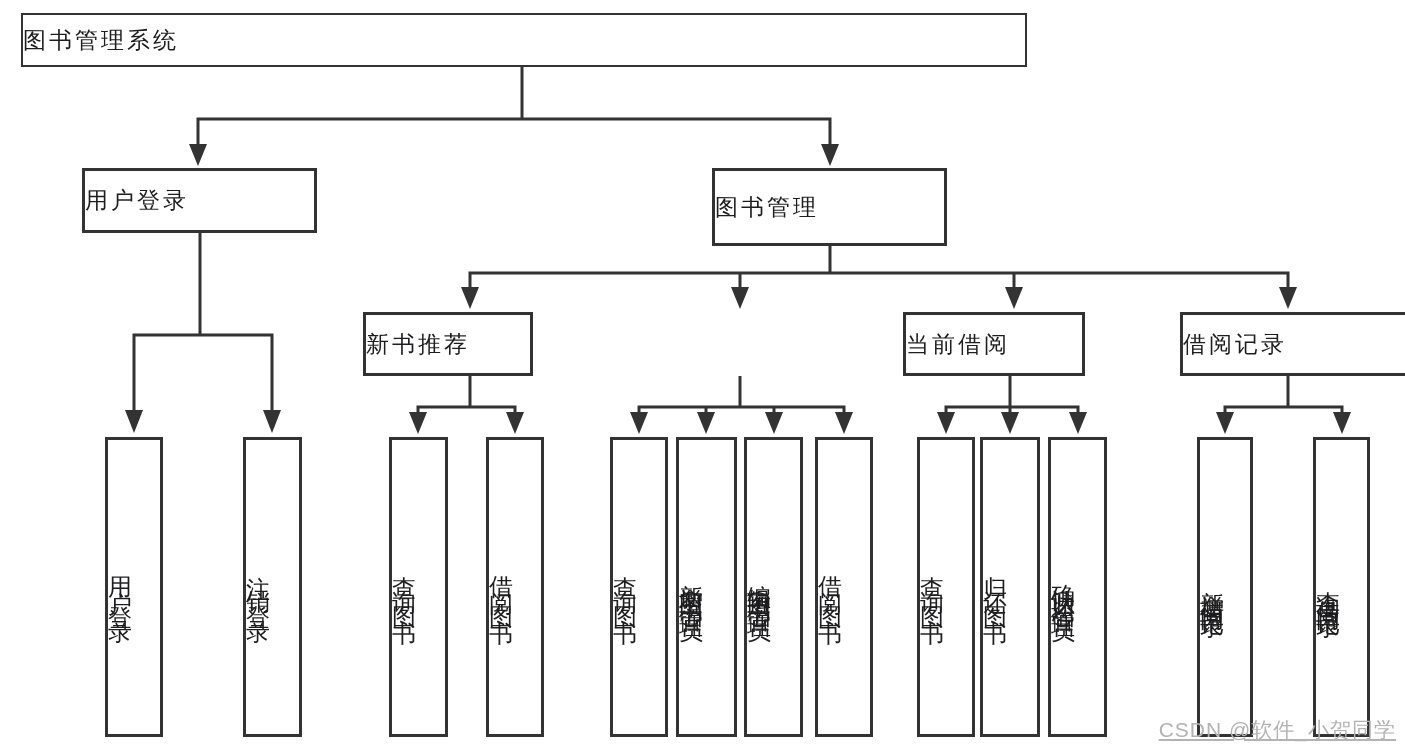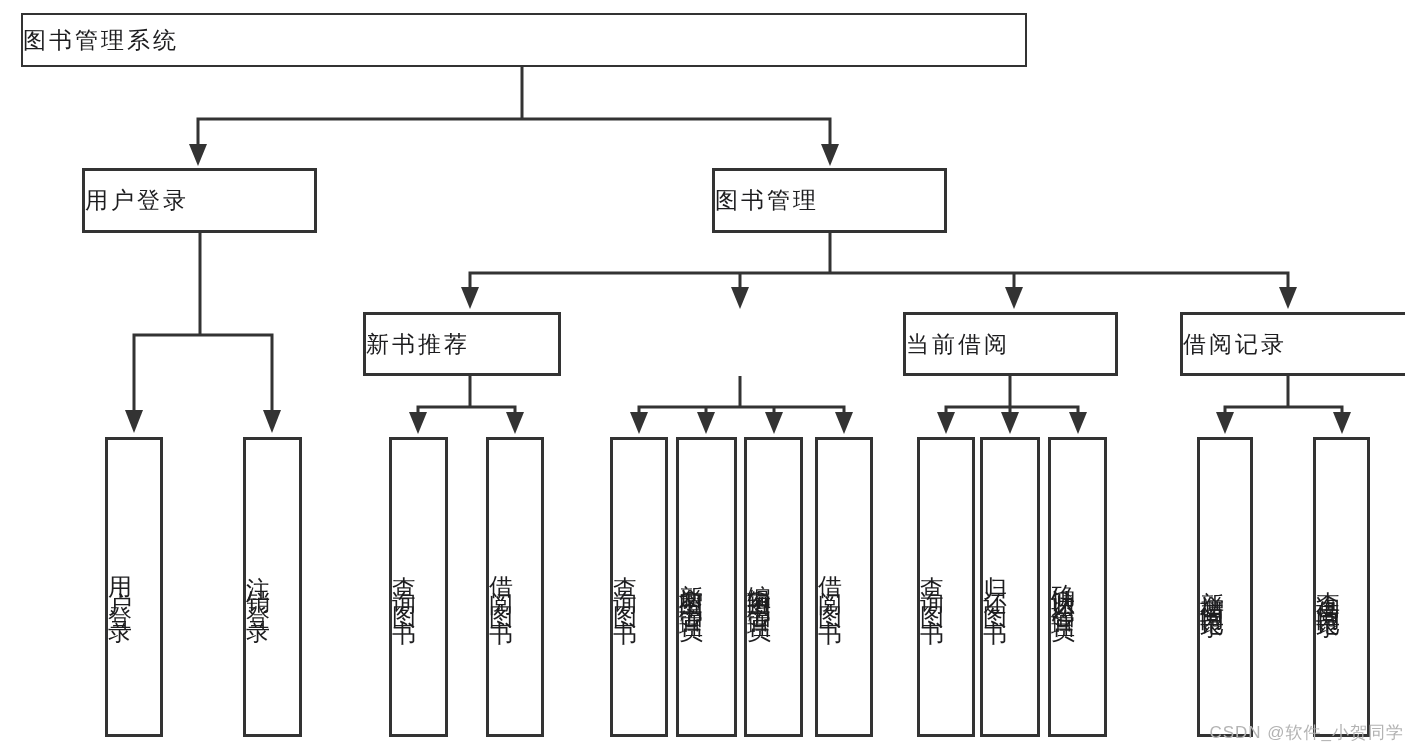--- a/index.html
+++ b/index.html
@@ -45,27 +45,28 @@
     writing-mode:vertical-rl;
     text-orientation:mixed;
     font-size:24px;
     line-height:1;
     letter-spacing:15px;
     color:var(--text);
   }
   .leaf .v-text.long{letter-spacing:5px;}
   .watermark{
     position:absolute;
-    right:1px;
+    right:9px;
     bottom:3px;
-    font-size:17px;
+    font-size:21px;
     letter-spacing:1px;
     color:var(--wm);
     z-index:5;
     white-space:nowrap;
+    text-decoration:underline;
   }
 </style>
 </head>
 <body>
 
 <div class="stage">
 
   <svg class="wires" viewBox="0 0 1405 747" aria-hidden="true">
 
     <path d="M522 67 V119"></path>
@@ -114,28 +115,28 @@
     <polygon points="1333,412 1351,412 1342,434"></polygon>
   </svg>
 
   <div class="box root" style="left:21px;top:13px;width:1006px;height:54px">
     <span class="h-label">图书管理系统</span>
   </div>
 
   <div class="box" style="left:82px;top:168px;width:235px;height:65px">
     <span class="h-label">用户登录</span>
   </div>
-  <div class="box" style="left:712px;top:168px;width:235px;height:65px">
+  <div class="box" style="left:712px;top:168px;width:235px;height:78px">
     <span class="h-label">图书管理</span>
   </div>
 
-  <div class="box" style="left:363px;top:312px;width:198px;height:64px">
+  <div class="box" style="left:363px;top:312px;width:170px;height:64px">
     <span class="h-label">新书推荐</span>
   </div>
-  <div class="box" style="left:903px;top:312px;width:215px;height:64px">
+  <div class="box" style="left:903px;top:312px;width:182px;height:64px">
     <span class="h-label">当前借阅</span>
   </div>
   <div class="box" style="left:1180px;top:312px;width:251px;height:64px">
     <span class="h-label">借阅记录</span>
   </div>
 
   <div class="box leaf" style="left:105px;top:437px;width:58px;height:300px">
     <span class="v-text">用户登录</span>
   </div>
   <div class="box leaf" style="left:243px;top:437px;width:59px;height:300px">

